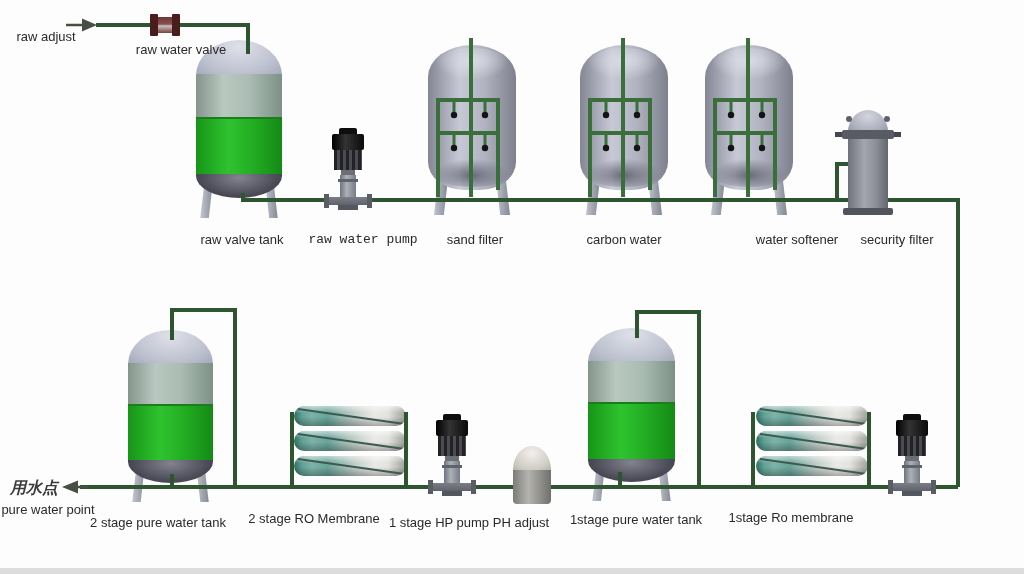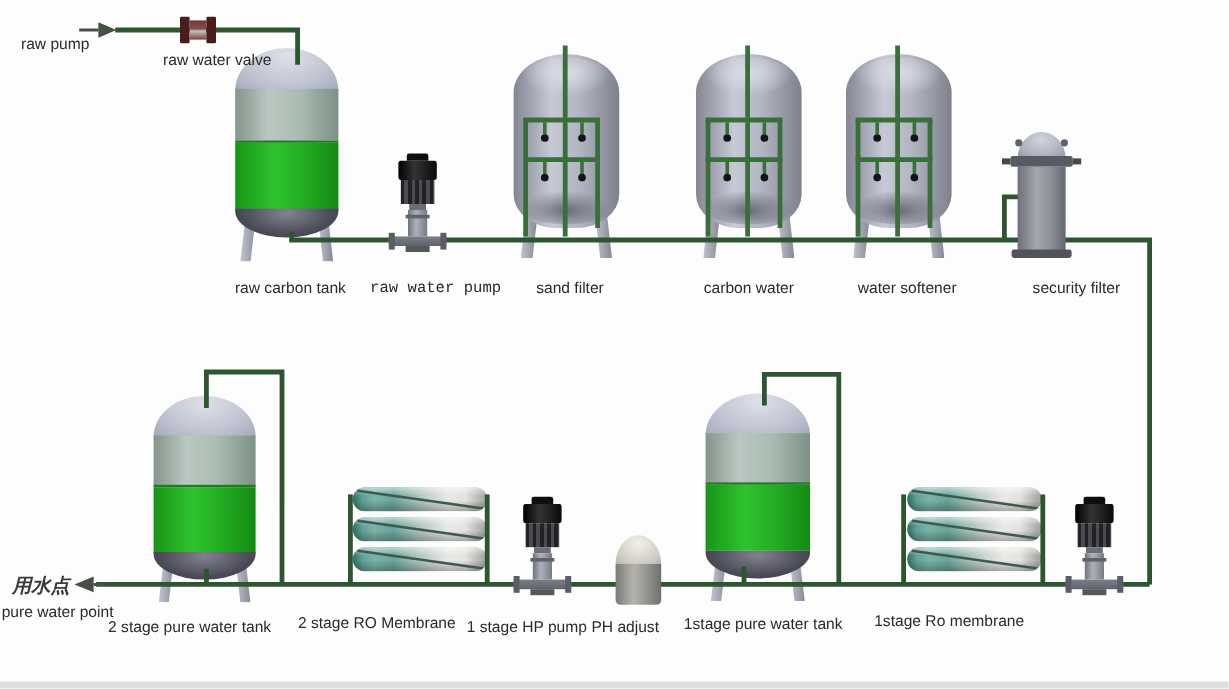--- a/index.html
+++ b/index.html
@@ -286,27 +286,27 @@
       <div class="foot"></div>
     </div>
 
     <div class="ph" style="left:513px;top:446px;">
       <div class="dome"></div>
       <div class="body"></div>
     </div>
   </div>
 
   <div class="layer labels">
-    <span class="lbl" style="left:46px;top:29px;">raw pump</span>
+    <span class="lbl" style="left:46px;top:29px;">raw adjust</span>
     <span class="lbl" style="left:181px;top:42px;">raw water valve</span>
-    <span class="lbl" style="left:242px;top:232px;">raw carbon tank</span>
+    <span class="lbl" style="left:242px;top:232px;">raw valve tank</span>
     <span class="lbl" style="left:363px;top:232px;font-family:Liberation Mono, monospace;">raw water pump</span>
     <span class="lbl" style="left:475px;top:232px;">sand filter</span>
     <span class="lbl" style="left:624px;top:232px;">carbon water</span>
-    <span class="lbl" style="left:756px;top:232px;">water softener</span>
+    <span class="lbl" style="left:797px;top:232px;">water softener</span>
     <span class="lbl" style="left:897px;top:232px;">security filter</span>
 
     <span class="lbl cn" style="left:34px;top:478px;font-style:italic;">用水点</span>
     <span class="lbl" style="left:48px;top:502px;">pure water point</span>
     <span class="lbl" style="left:158px;top:515px;">2 stage pure water tank</span>
     <span class="lbl" style="left:314px;top:511px;">2 stage RO Membrane</span>
     <span class="lbl" style="left:439px;top:515px;">1 stage HP pump</span>
     <span class="lbl" style="left:521px;top:515px;">PH adjust</span>
     <span class="lbl" style="left:636px;top:512px;">1stage pure water tank</span>
     <span class="lbl" style="left:791px;top:510px;">1stage Ro membrane</span>

